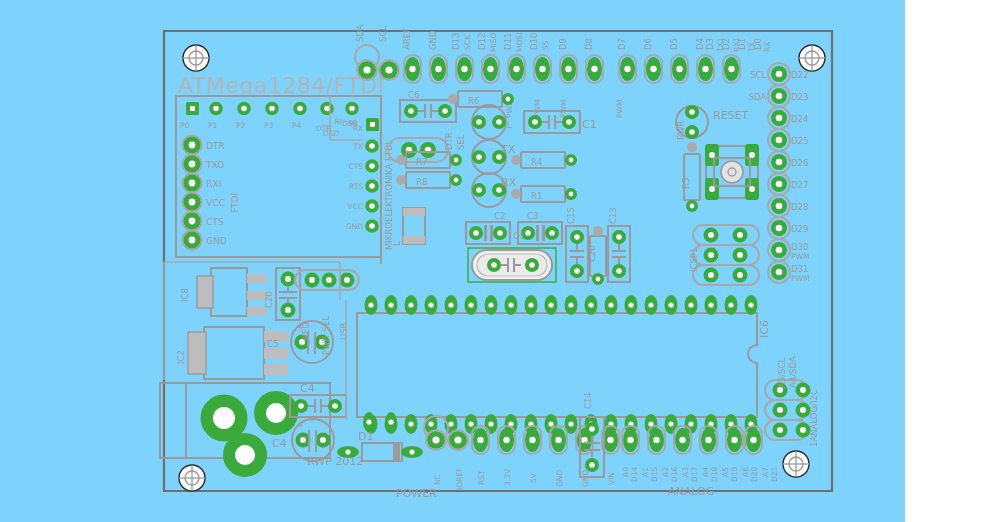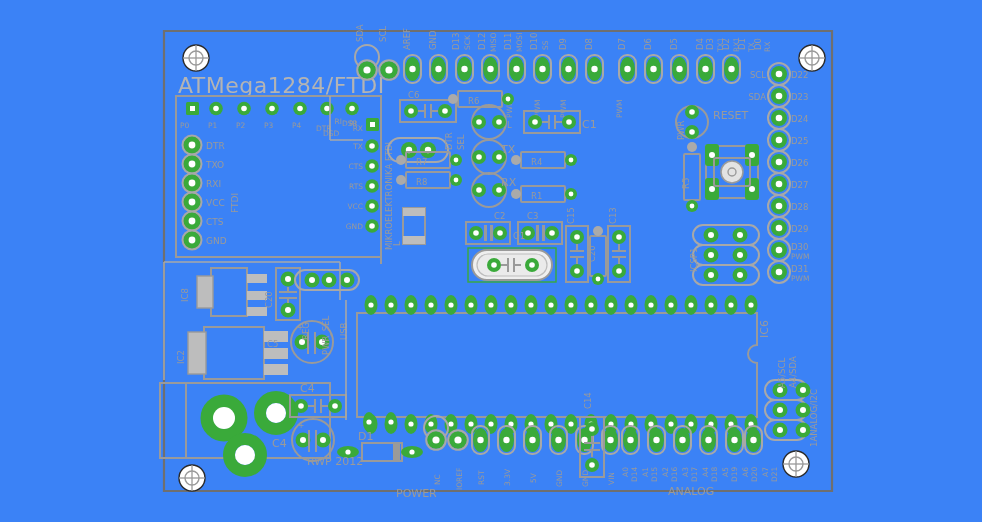--- a/index.html
+++ b/index.html
@@ -1,17 +1,17 @@
 <!DOCTYPE html>
 <html><head>
 <meta charset="utf-8">
 <style>
   html,body{margin:0;padding:0;background:#ffffff;}
   body{width:991px;height:522px;font-family:"DejaVu Sans",sans-serif;overflow:hidden;}
-  #stage{position:relative;width:982px;height:522px;background:#3b82f6;}
+  #stage{position:relative;width:905px;height:522px;background:#7dd3fc;}
   svg{display:block;}
   .silk{fill:none;stroke:#9a9a9a;stroke-width:2;}
   .silkthin{fill:none;stroke:#a8a8a8;stroke-width:1.6;}
   .boardedge{fill:none;stroke:#6f6f6f;stroke-width:2.2;}
   text{fill:#9a9a9a;font-family:"DejaVu Sans",sans-serif;}
   .lbl{font-size:9px;}
   .lbl7{font-size:7.5px;}
   .lbl8{font-size:8.5px;}
   .lbl11{font-size:11px;}
   .big{font-size:22px;fill:#b4b4b4;letter-spacing:.5px;}

